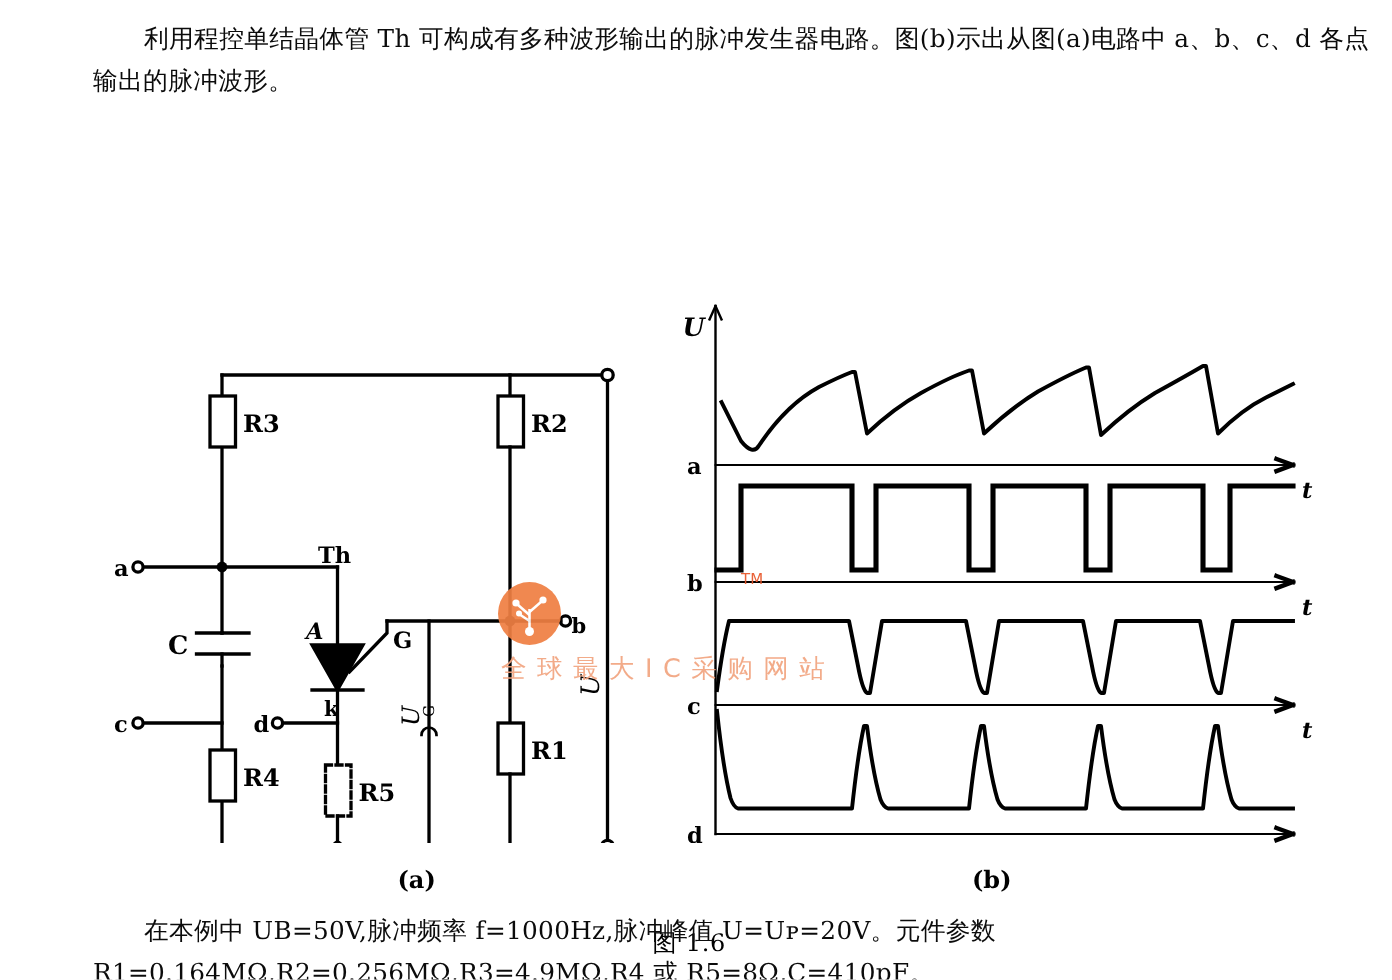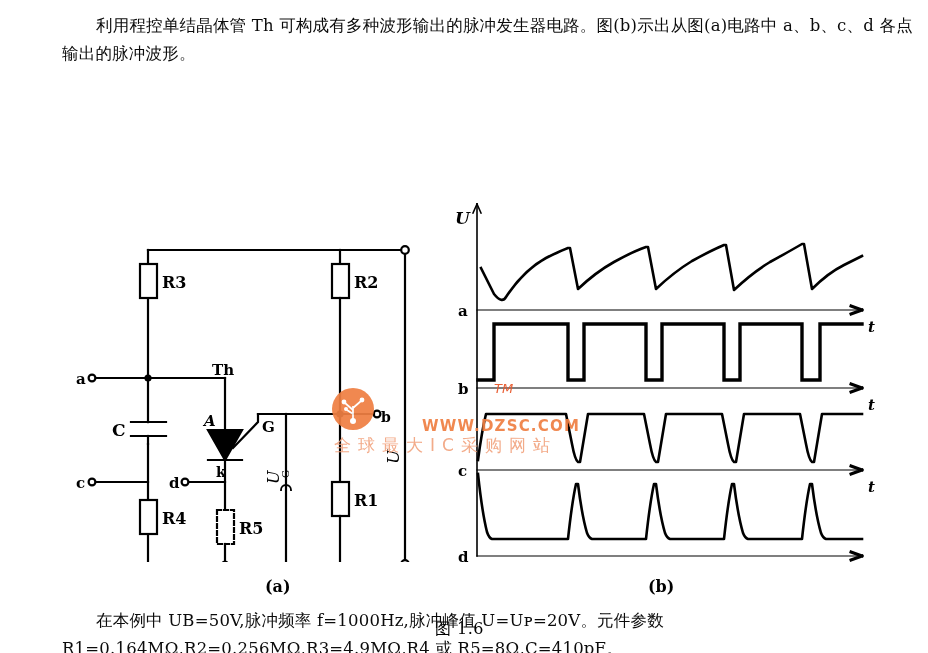--- a/index.html
+++ b/index.html
@@ -93,23 +93,22 @@
     font-size: 31px;
     letter-spacing: 1px;
     color: #e8572a;
     white-space: nowrap;
   }
   #wm-tm {
     position: absolute;
     left: 162px;
     top: -3px;
     font-family: "DejaVu Sans", sans-serif;
-    font-size: 13px;
+    font-size: 10px;
     color: #e8572a;
-    font-style: italic;
   }
   #wm-url {
     position: absolute;
     left: 90px;
     top: 33px;
     font-family: "DejaVu Sans", "Liberation Sans", sans-serif;
     font-weight: bold;
     font-size: 15px;
     letter-spacing: 1.2px;
     color: #ef7f43;
@@ -324,19 +323,18 @@
           <path d="M21 20 L29 13"></path>
           <path d="M21 26 L15 22"></path>
         </g>
         <circle cx="21" cy="33" r="3" fill="#ffffff"></circle>
         <circle cx="12" cy="14" r="2.4" fill="#ffffff"></circle>
         <circle cx="30" cy="12" r="2.4" fill="#ffffff"></circle>
         <circle cx="14" cy="21" r="2" fill="#ffffff"></circle>
       </svg>
     </div>
     <div id="wm-tm">TM</div>
-    <div id="wm-url">WWW.DZSC.COM</div>
     <div id="wm-slogan">全球最大ⅠC采购网站</div>
   </div>
 
 </div>
 
 <div class="para" id="params-para">在本例中 UB=50V,脉冲频率 f=1000Hz,脉冲峰值 U=Uᴘ=20V。元件参数 R1=0.164MΩ,R2=0.256MΩ,R3=4.9MΩ,R4 或 R5=8Ω,C=410pF。</div>
 
 </body></html>

